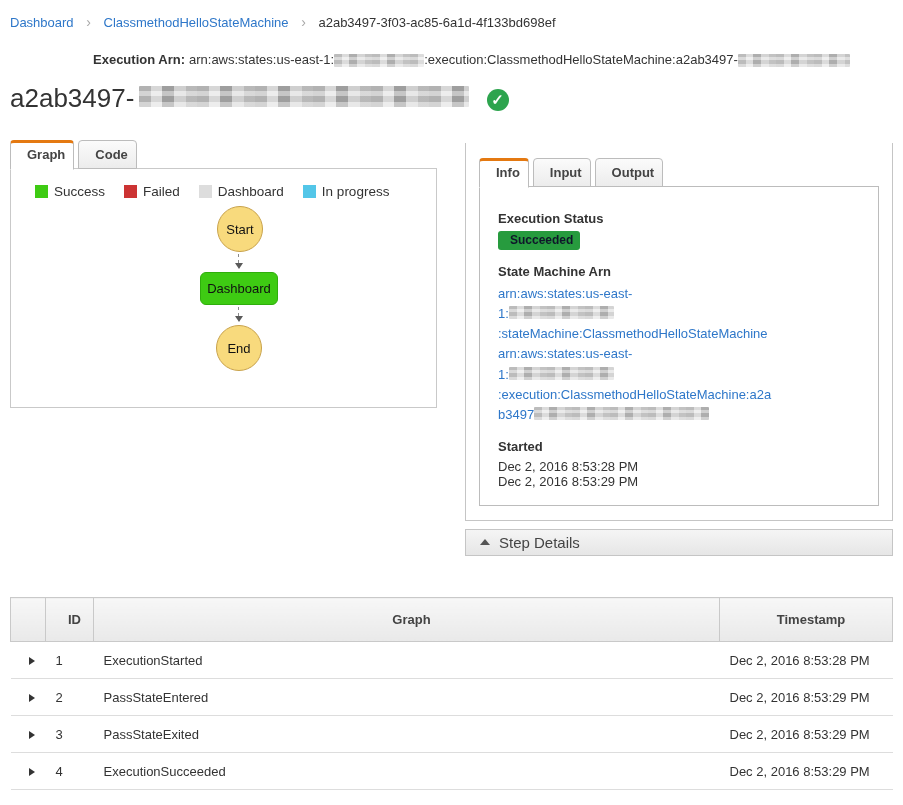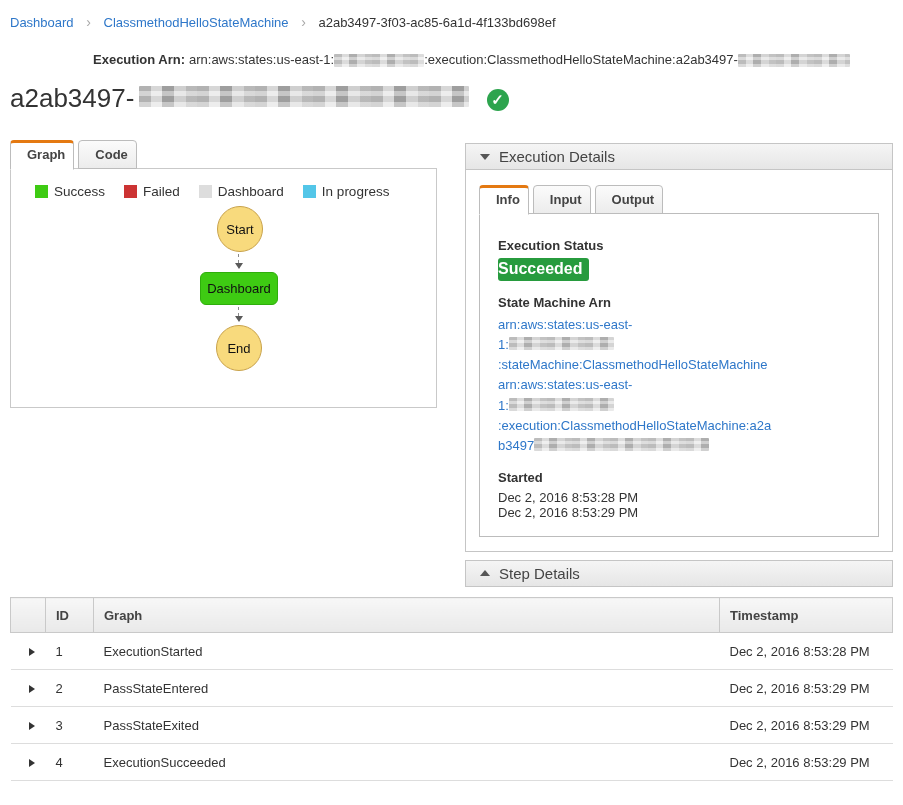--- a/index.html
+++ b/index.html
@@ -74,31 +74,31 @@
   .tri-up { border-left:5px solid transparent; border-right:5px solid transparent; border-bottom:6px solid #555; }
 
   
   .exec-panel { border:1px solid #c5c5c5; border-top:none; background:#fff; }
   .exec-panel-inner { padding:15px 13px 14px 13px; }
   .info-box { border:1px solid #bcbcbc; background:#fff; margin-top:-1px; position:relative; z-index:1;
     min-height:316px; padding:16px 18px; }
   .field-label { font-weight:bold; font-size:13px; color:#333; margin:14px 0 5px 0; }
   .field-label:first-child { margin-top:8px; }
   .field-value { font-size:13px; color:#333; }
-  .badge { display:inline-block; background:#279b3e; color:#ffffff; font-weight:bold; font-size:16px;
-    padding:2px 7px 3px 0; border-radius:3px; }
+  .badge { display:inline-block; background:#279b3e; color:#0f172a; font-weight:bold; font-size:12px;
+    padding:2px 7px 3px 12px; border-radius:3px; }
   .arn-link { color:#2e77c9; text-decoration:none; font-size:13px; line-height:1.55; display:block; cursor:pointer; }
   .arn-link .redacted { vertical-align:-1px; }
 
   .step-bar { margin-top:8px; }
 
   
   .events { margin:20px 10px 0 10px; width:883px; border-collapse:collapse; }
-  .events th { height:35px; background:linear-gradient(#f7f7f7,#e9e9e9); border:1px solid #c9c9c9;
-    border-left:none; font-size:13px; color:#444; text-align:left; padding-left:10px; font-weight:bold; }
+  .events th { height:44px; background:linear-gradient(#f7f7f7,#e9e9e9); border:1px solid #c9c9c9;
+    border-left:none; font-size:13px; color:#444; text-align:center; padding-left:10px; font-weight:bold; }
   .events th:first-child { border-left:1px solid #c9c9c9; }
   .events td { height:37px; border-bottom:1px solid #ddd; font-size:13px; color:#333; padding-left:10px; }
   .col-exp { width:35px; } .col-id { width:48px; } .col-ts { width:173px; }
   .events tr.data-row { cursor:pointer; }
   .expander { display:inline-block; width:0; height:0; border-top:4px solid transparent;
     border-bottom:4px solid transparent; border-left:6px solid #333; margin-left:8px; }
 </style>
 </head>
 <body>
 
@@ -157,24 +157,20 @@
           <div class="edge" style="left:224px; top:138px;">
             <div class="line"></div>
               <div class="head"></div>
           </div>
           <div class="node node-circle" style="left: 205px; top: 156px; background-color: rgb(248, 218, 125);">End</div>
         </div>
       </div>
     </div>
 
     <div class="right-col">
-      <div class="section-bar">
-        <span class="tri tri-down"></span>
-        <span>Execution Details</span>
-      </div>
       <div class="exec-panel">
         <div class="exec-panel-inner">
           <div class="tabs">
             <div class="tab active">Info</div>
             <div class="tab">Input</div>
             <div class="tab">Output</div>
           </div>
           <div class="info-box">
             <div class="field-label">Execution Status</div>
             <div class="field-value">

